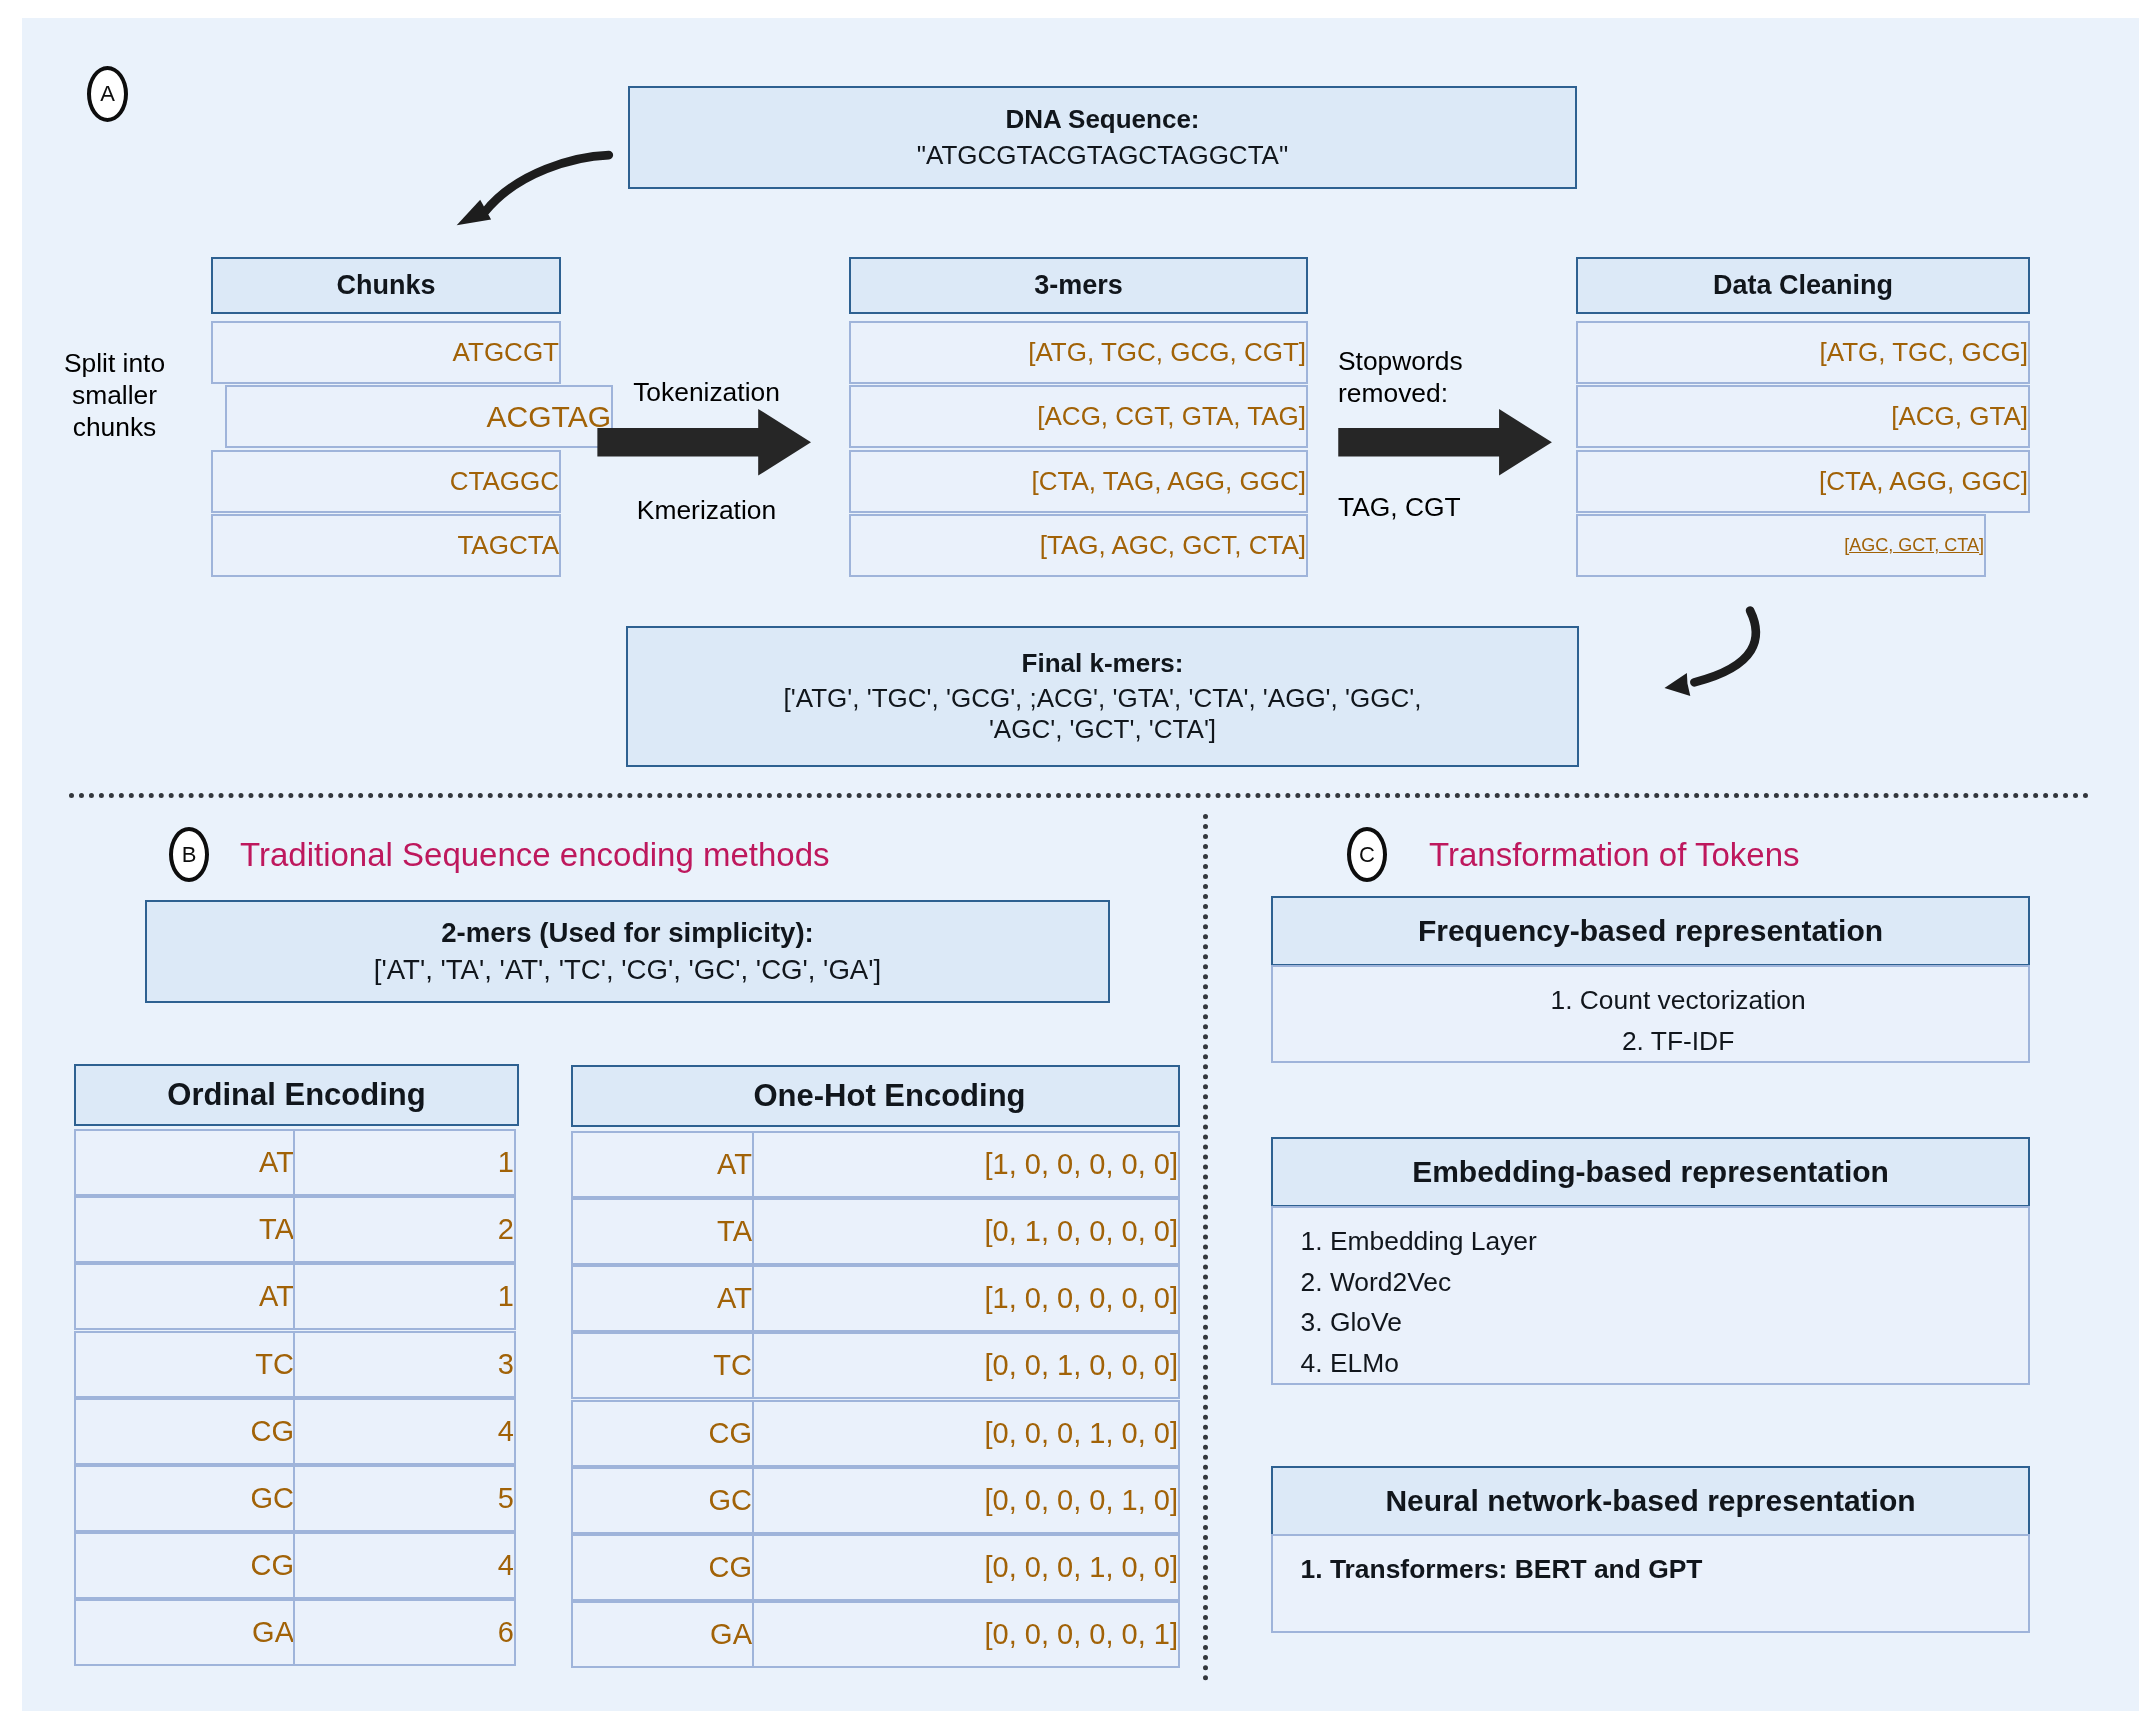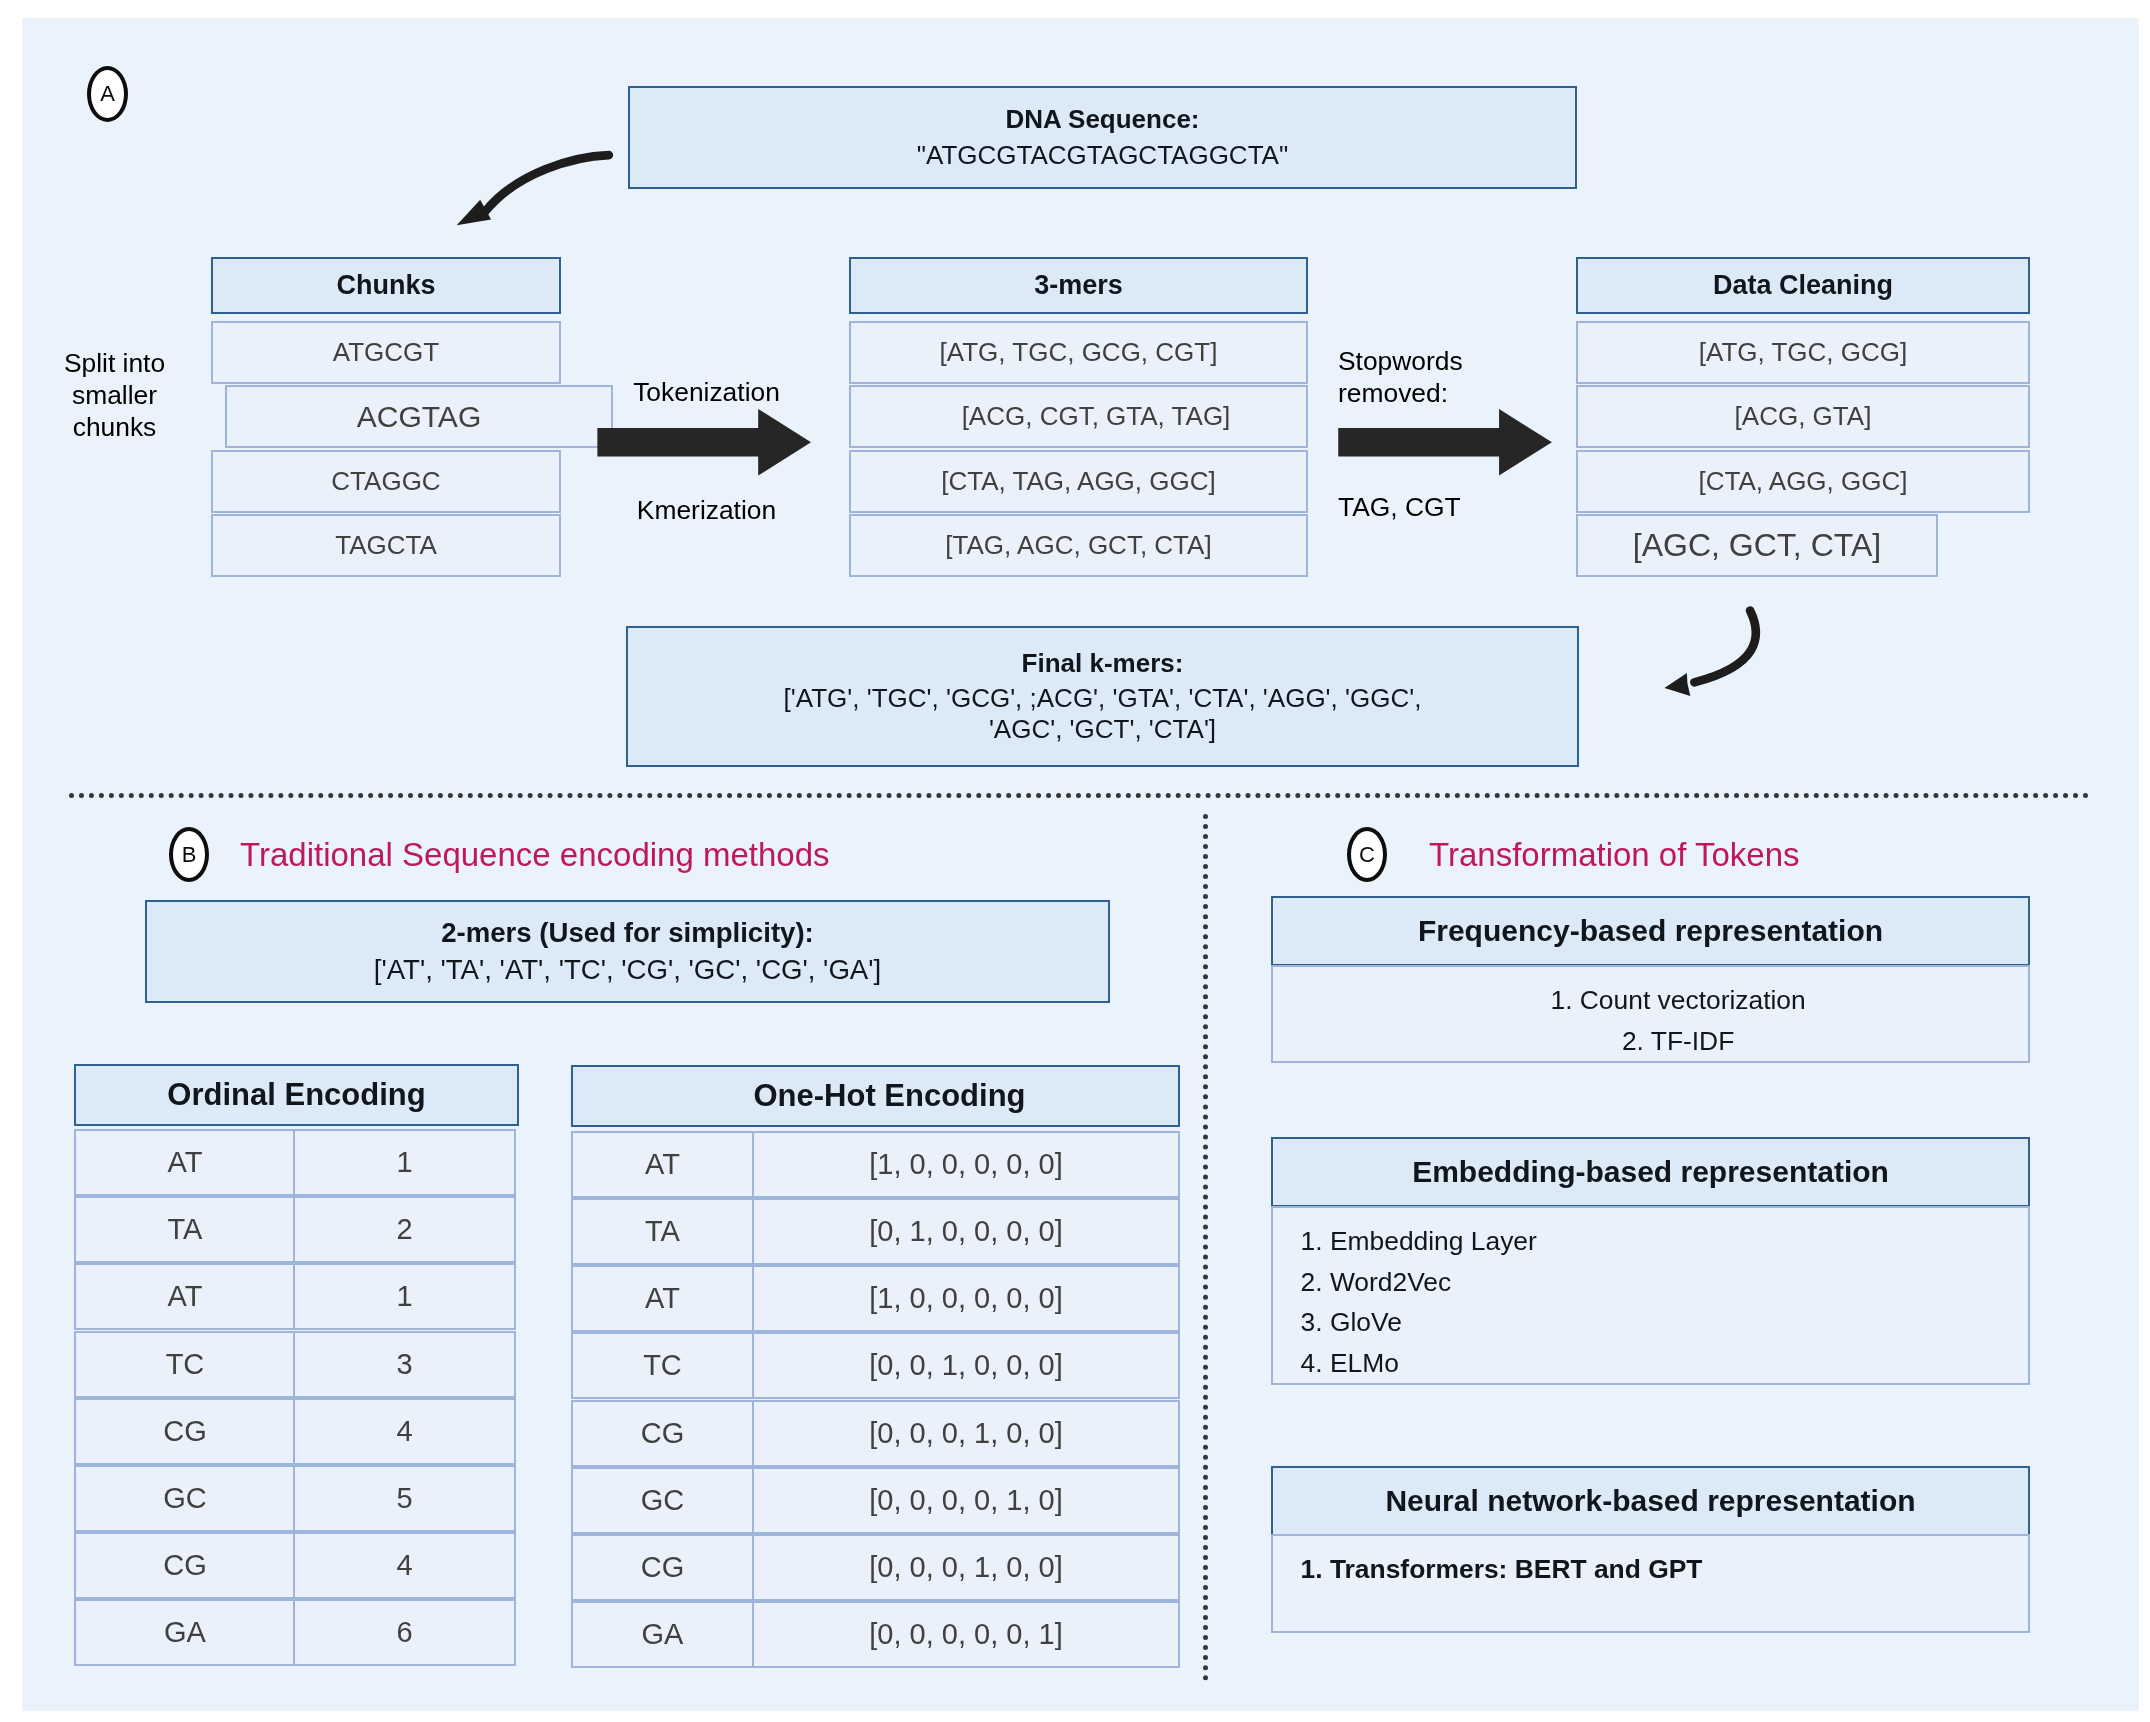--- a/index.html
+++ b/index.html
@@ -22,22 +22,22 @@
     box-sizing:border-box;
     display:flex;align-items:center;justify-content:center;
     font-weight:bold;color:#11161c;
     text-align:center;line-height:1.18;
   }
   .cell{
     position:absolute;
     background:#eaf1fb;
     border:2.3px solid #9fb4da;
     box-sizing:border-box;
-    display:flex;align-items:center;justify-content:center;
-    color:#404040;text-align:center;line-height:1.2;
+    display:flex;align-items:center;justify-content:flex-end;
+    color:#a16207;text-align:center;line-height:1.2;
   }
   .body-box{
     position:absolute;
     background:#eaf1fb;
     border:2.3px solid #9fb4da;
     box-sizing:border-box;
     color:#11161c;
   }
   .plain{
     position:absolute;
@@ -140,21 +140,21 @@
   </div>
   <div class="cell" style="left:1576px;top:321px;width:454px;height:63px;font-size:26px;">
     <span>[ATG, TGC, GCG]</span>
     </div>
   <div class="cell" style="left:1576px;top:385px;width:454px;height:63px;font-size:26px;">
     <span>[ACG, GTA]</span>
     </div>
   <div class="cell" style="left:1576px;top:450px;width:454px;height:63px;font-size:26px;">
     <span>[CTA, AGG, GGC]</span>
     </div>
-  <div class="cell" style="left:1576px;top:514px;width:362px;height:63px;font-size:32px;">
+  <div class="cell" style="left:1576px;top:514px;width:410px;height:63px;font-size:18px;text-decoration:underline;">
     <span>[AGC, GCT, CTA]</span>
     </div>
 
   <div class="hdr" style="left:626px;top:626px;width:953px;height:141px;flex-direction:column;">
     <div style="font-size:26px;font-weight:bold;">Final k-mers:</div>
     <div style="font-size:26px;font-weight:normal;margin-top:4.6px;">['ATG', 'TGC', 'GCG', ;ACG', 'GTA', 'CTA', 'AGG', 'GGC',</div>
     <div style="font-size:26px;font-weight:normal;">'AGC', 'GCT', 'CTA']</div>
   </div>
 
   <div class="dash-h" style="left:69px;top:793px;width:2021px;"></div>

